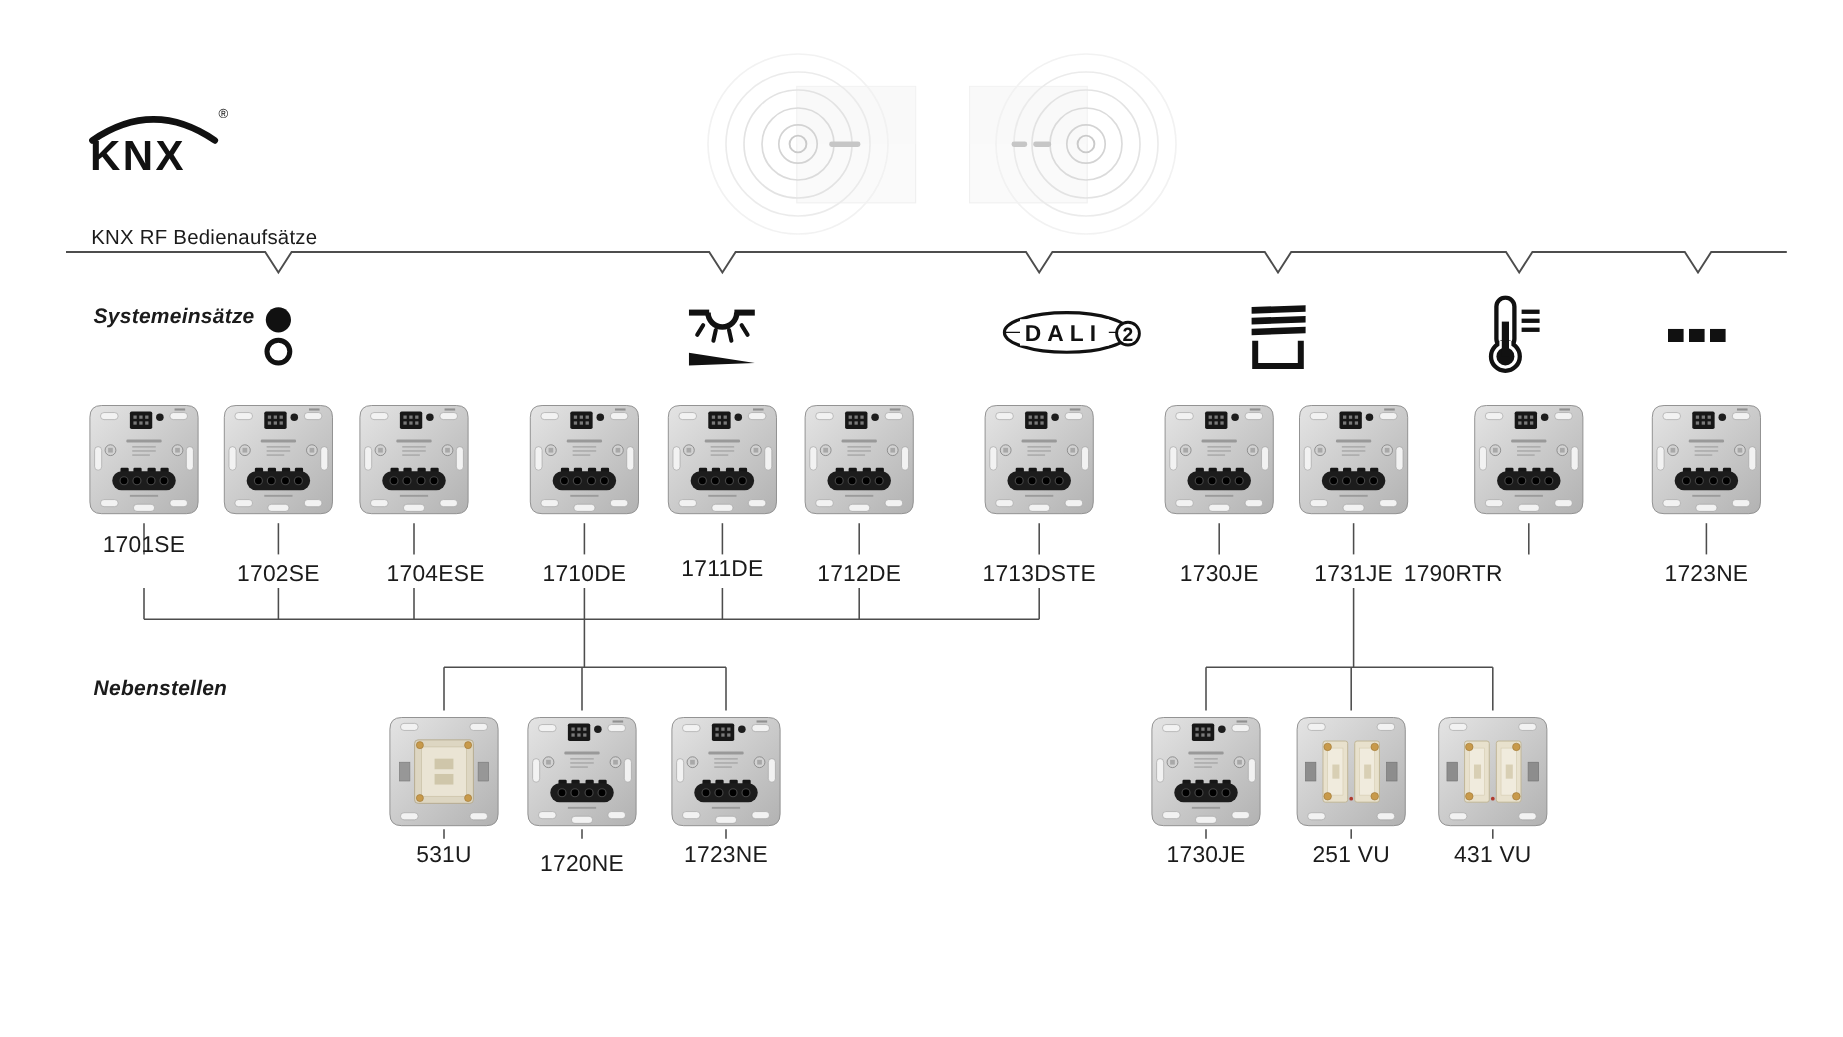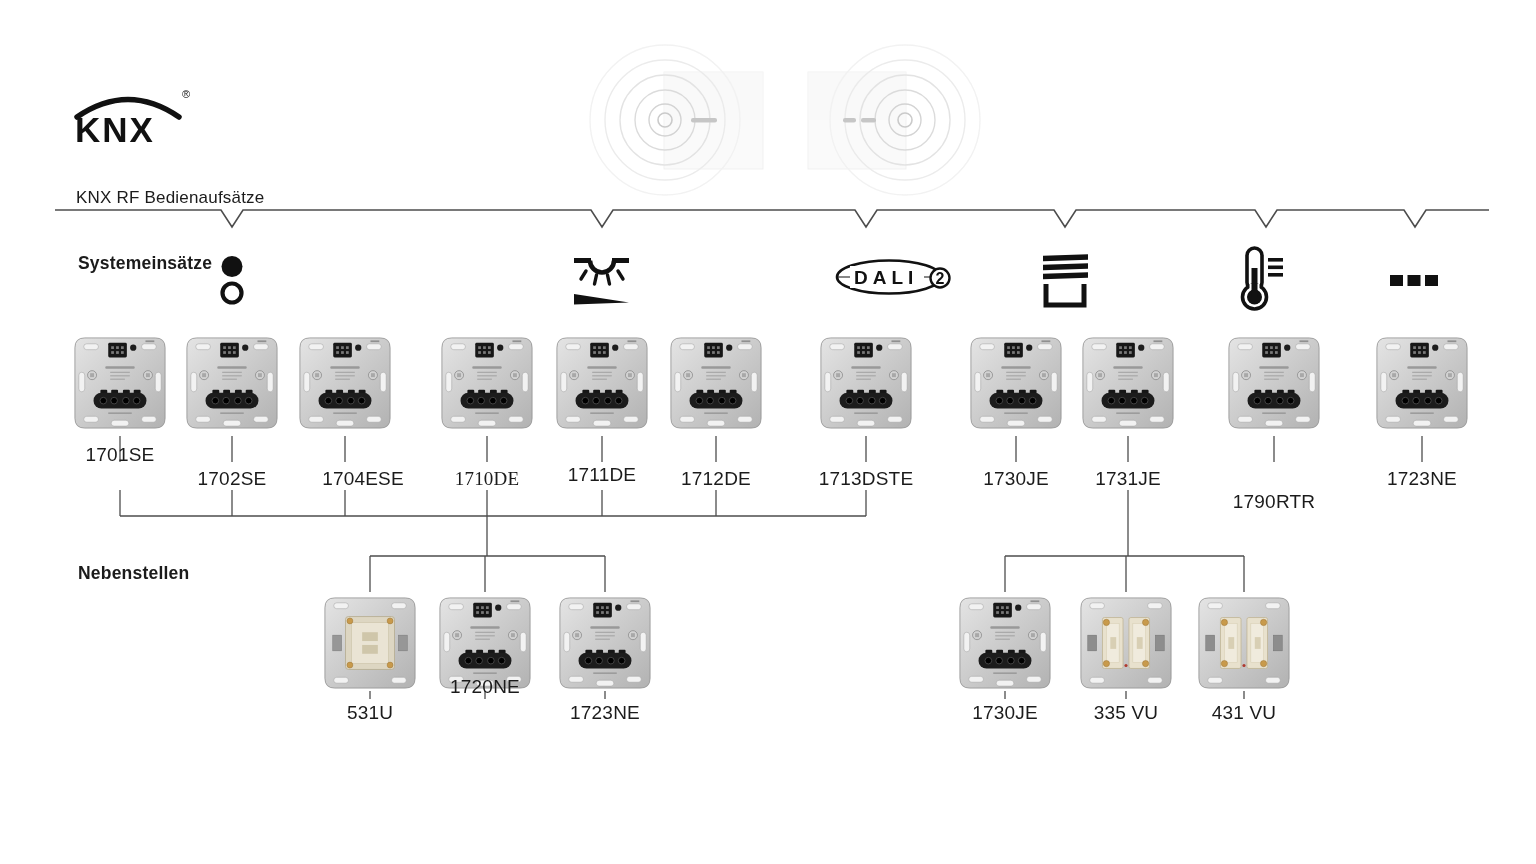--- a/index.html
+++ b/index.html
@@ -2,21 +2,21 @@
 <html><head>
 <meta charset="utf-8">
 <style>
   html,body{margin:0;padding:0;background:#fff;}
   #canvas{position:relative;width:1536px;height:864px;background:#ffffff;overflow:hidden;
           font-family:"Liberation Sans", sans-serif;color:#1b1b1b;}
   
   #logo-block{position:absolute;left:70px;top:84px;}
   #subtitle{position:absolute;left:76px;top:148px;font-size:17px;font-weight:normal;letter-spacing:.2px;margin-top:40px;}
   
-  .section-label{position:absolute;left:78px;font-size:17.5px;font-weight:bold;letter-spacing:.2px;}
+  .section-label{position:absolute;left:78px;font-size:17.5px;font-weight:bold;letter-spacing:.2px;font-style:italic;}
   #system-label{top:253px;}
   #secondary-label{top:563px;}
   
   .rf-photo{position:absolute;top:28px;opacity:.8;}
   
   .category{position:absolute;transform:translateX(-50%);}
   
   #lines{position:absolute;left:0;top:0;width:1536px;height:864px;pointer-events:none;}
   
   .product{position:absolute;width:98px;height:98px;}
@@ -368,21 +368,21 @@
         <rect x="23" y="60" width="54" height="16" rx="8" fill="#1c1c1c"></rect>
         <g fill="#000" stroke="#454545" stroke-width="1">
           <circle cx="33" cy="68" r="3.4"></circle>
             <circle cx="44" cy="68" r="3.4"></circle>
           <circle cx="56" cy="68" r="3.4"></circle>
             <circle cx="67" cy="68" r="3.4"></circle>
         </g>
         <rect x="38" y="80" width="24" height="1.6" fill="#9b9b9b"></rect>
       </svg>
     </div>
-      <div class="product-label" style="left: 487px; top: 468px; font-family: Liberation Serif, serif;">1710DE</div>
+      <div class="product-label" style="left: 487px; top: 468px;">1710DE</div>
       <div class="product" style="left: 553px; top: 334px;">
       <svg viewBox="0 0 100 100" width="98" height="98">
         <path d="M14,4 H86 Q96,4 96,14 V86 Q96,96 86,96 H14 Q4,96 4,86 V14 Q4,4 14,4 Z" fill="url(#metalGrad)" stroke="#8d8d8d" stroke-width=".8"></path>
         <rect class="slot" x="13" y="10" width="15" height="6" rx="3"></rect>
         <rect class="slot" x="72" y="10" width="15" height="6" rx="3"></rect>
         <rect class="slot" x="8" y="39" width="6" height="20" rx="3"></rect>
         <rect class="slot" x="86" y="39" width="6" height="20" rx="3"></rect>
         <rect class="slot" x="13" y="84" width="15" height="6" rx="3"></rect>
         <rect class="slot" x="72" y="84" width="15" height="6" rx="3"></rect>
         <rect class="slot" x="41" y="88" width="18" height="6" rx="3"></rect>
@@ -644,21 +644,21 @@
         <rect x="23" y="60" width="54" height="16" rx="8" fill="#1c1c1c"></rect>
         <g fill="#000" stroke="#454545" stroke-width="1">
           <circle cx="33" cy="68" r="3.4"></circle>
             <circle cx="44" cy="68" r="3.4"></circle>
           <circle cx="56" cy="68" r="3.4"></circle>
             <circle cx="67" cy="68" r="3.4"></circle>
         </g>
         <rect x="38" y="80" width="24" height="1.6" fill="#9b9b9b"></rect>
       </svg>
     </div>
-      <div class="product-label" style="left: 1274px; top: 468px; margin-top: 23px;">1790RTR</div>
+      <div class="product-label" style="left: 1211px; top: 468px;">1790RTR</div>
       <div class="product" style="left: 1373px; top: 334px;">
       <svg viewBox="0 0 100 100" width="98" height="98">
         <path d="M14,4 H86 Q96,4 96,14 V86 Q96,96 86,96 H14 Q4,96 4,86 V14 Q4,4 14,4 Z" fill="url(#metalGrad)" stroke="#8d8d8d" stroke-width=".8"></path>
         <rect class="slot" x="13" y="10" width="15" height="6" rx="3"></rect>
         <rect class="slot" x="72" y="10" width="15" height="6" rx="3"></rect>
         <rect class="slot" x="8" y="39" width="6" height="20" rx="3"></rect>
         <rect class="slot" x="86" y="39" width="6" height="20" rx="3"></rect>
         <rect class="slot" x="13" y="84" width="15" height="6" rx="3"></rect>
         <rect class="slot" x="72" y="84" width="15" height="6" rx="3"></rect>
         <rect class="slot" x="41" y="88" width="18" height="6" rx="3"></rect>
@@ -758,21 +758,21 @@
         <rect x="23" y="60" width="54" height="16" rx="8" fill="#1c1c1c"></rect>
         <g fill="#000" stroke="#454545" stroke-width="1">
           <circle cx="33" cy="68" r="3.4"></circle>
             <circle cx="44" cy="68" r="3.4"></circle>
           <circle cx="56" cy="68" r="3.4"></circle>
             <circle cx="67" cy="68" r="3.4"></circle>
         </g>
         <rect x="38" y="80" width="24" height="1.6" fill="#9b9b9b"></rect>
       </svg>
     </div>
-      <div class="product-label" style="left: 485px; top: 676px; text-align: center;">1720NE</div>
+      <div class="product-label" style="left: 485px; top: 710px; text-align: center;">1720NE</div>
       <div class="product" style="left: 556px; top: 594px;">
       <svg viewBox="0 0 100 100" width="98" height="98">
         <path d="M14,4 H86 Q96,4 96,14 V86 Q96,96 86,96 H14 Q4,96 4,86 V14 Q4,4 14,4 Z" fill="url(#metalGrad)" stroke="#8d8d8d" stroke-width=".8"></path>
         <rect class="slot" x="13" y="10" width="15" height="6" rx="3"></rect>
         <rect class="slot" x="72" y="10" width="15" height="6" rx="3"></rect>
         <rect class="slot" x="8" y="39" width="6" height="20" rx="3"></rect>
         <rect class="slot" x="86" y="39" width="6" height="20" rx="3"></rect>
         <rect class="slot" x="13" y="84" width="15" height="6" rx="3"></rect>
         <rect class="slot" x="72" y="84" width="15" height="6" rx="3"></rect>
         <rect class="slot" x="41" y="88" width="18" height="6" rx="3"></rect>
@@ -875,21 +875,21 @@
         <rect x="61" y="44" width="6" height="12" fill="#d8cfb4"></rect>
         <g fill="#c89a4b" stroke="#9c7434" stroke-width=".5">
           <circle cx="30" cy="29" r="3.2"></circle>
             <circle cx="70" cy="29" r="3.2"></circle>
           <circle cx="30" cy="71" r="3.2"></circle>
             <circle cx="70" cy="71" r="3.2"></circle>
         </g>
         <circle cx="50" cy="73" r="1.6" fill="#b03a2e"></circle>
       </svg>
     </div>
-      <div class="product-label" style="left: 1126px; top: 702px;">335 VU</div>
+      <div class="product-label" style="left: 1126px; top: 702px;">251 VU</div>
       <div class="product" style="left: 1195px; top: 594px;">
       <svg viewBox="0 0 100 100" width="98" height="98">
         <path d="M14,4 H86 Q96,4 96,14 V86 Q96,96 86,96 H14 Q4,96 4,86 V14 Q4,4 14,4 Z" fill="url(#metalGrad)" stroke="#8d8d8d" stroke-width=".8"></path>
         <rect class="slot" x="13" y="9" width="15" height="6" rx="3"></rect>
         <rect class="slot" x="72" y="9" width="15" height="6" rx="3"></rect>
         <rect class="slot" x="13" y="85" width="15" height="6" rx="3"></rect>
         <rect class="slot" x="72" y="85" width="15" height="6" rx="3"></rect>
         <rect x="11" y="42" width="9" height="16" fill="#8d8d8d" stroke="#707070" stroke-width=".5"></rect>
         <rect x="80" y="42" width="9" height="16" fill="#8d8d8d" stroke="#707070" stroke-width=".5"></rect>
         <rect x="26" y="24" width="21" height="52" rx="2" fill="#e8e1cd" stroke="#bfb494" stroke-width=".8"></rect>

